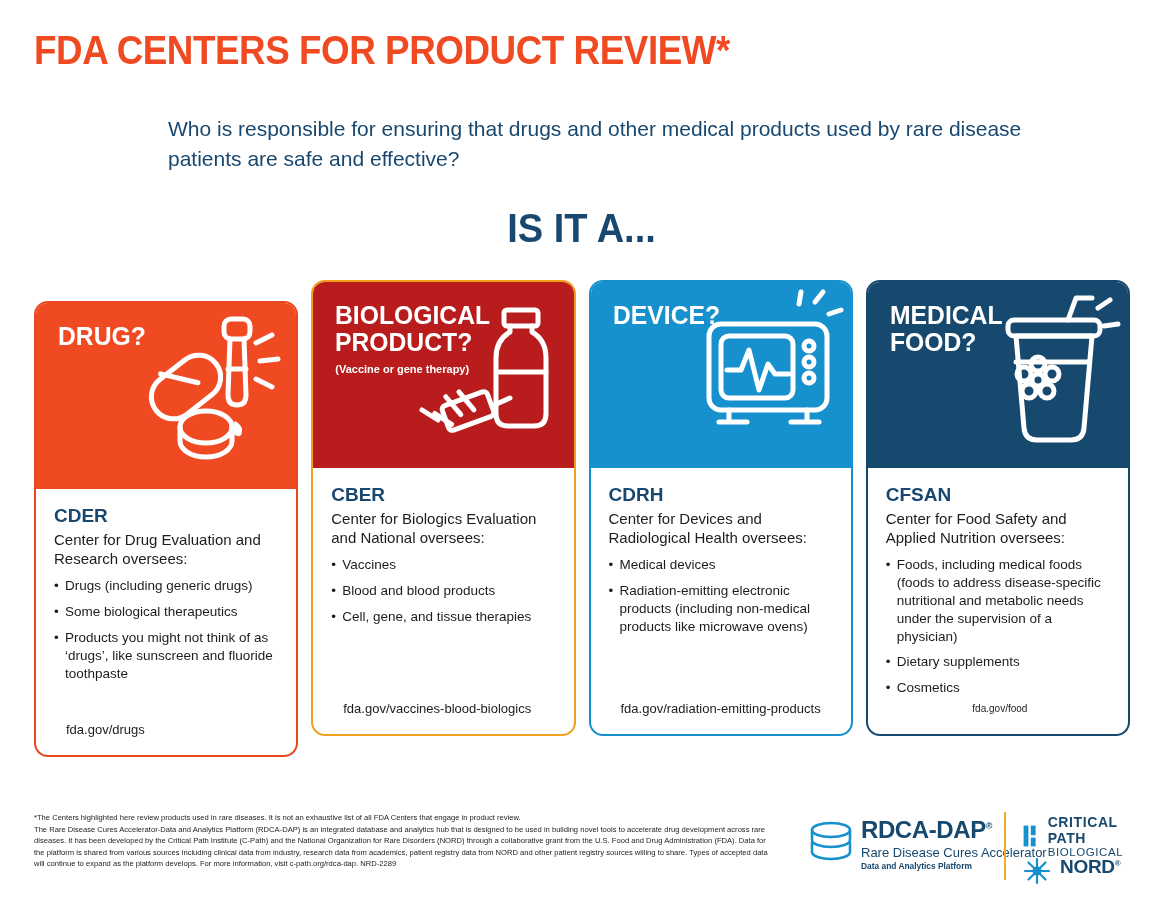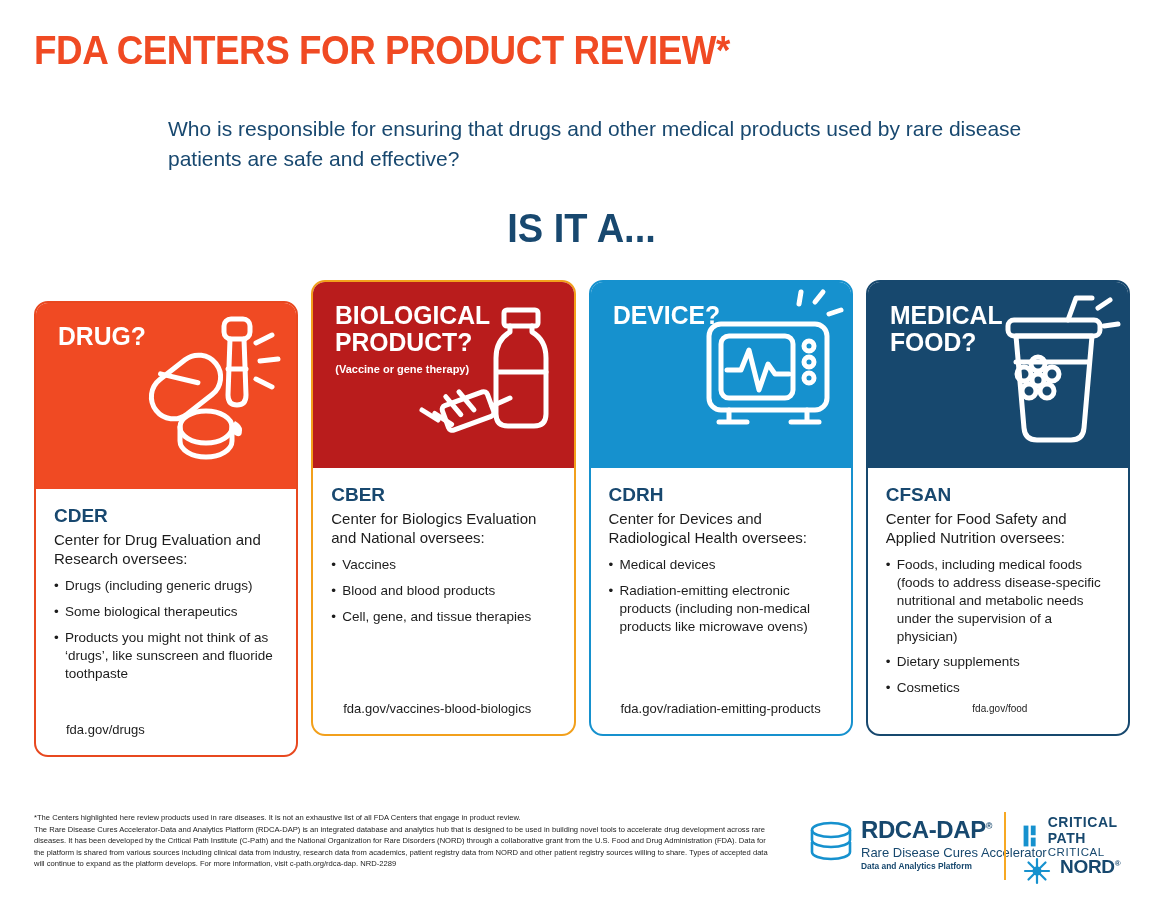--- a/index.html
+++ b/index.html
@@ -304,21 +304,21 @@
     <div class="divider"></div>
 
     <div class="cpath">
       <svg width="22" height="30" viewBox="0 0 22 30">
         <rect x="2" y="2" width="6" height="26" fill="#1691ce"></rect>
         <rect x="11" y="2" width="6" height="12" fill="#1691ce"></rect>
         <rect x="11" y="17" width="6" height="11" fill="#1691ce"></rect>
       </svg>
       <div class="txt">
         <div class="a">CRITICAL PATH</div>
-        <div class="b">CRITICAL</div>
+        <div class="b">BIOLOGICAL</div>
       </div>
     </div>
 
     <div class="nord">
       <svg width="30" height="30" viewBox="0 0 30 30">
         <g stroke="#1691ce" stroke-width="2.2" stroke-linecap="round">
           <line x1="15" y1="3" x2="15" y2="27"></line>
           <line x1="3" y1="15" x2="27" y2="15"></line>
           <line x1="6.5" y1="6.5" x2="23.5" y2="23.5"></line>
           <line x1="23.5" y1="6.5" x2="6.5" y2="23.5"></line>

